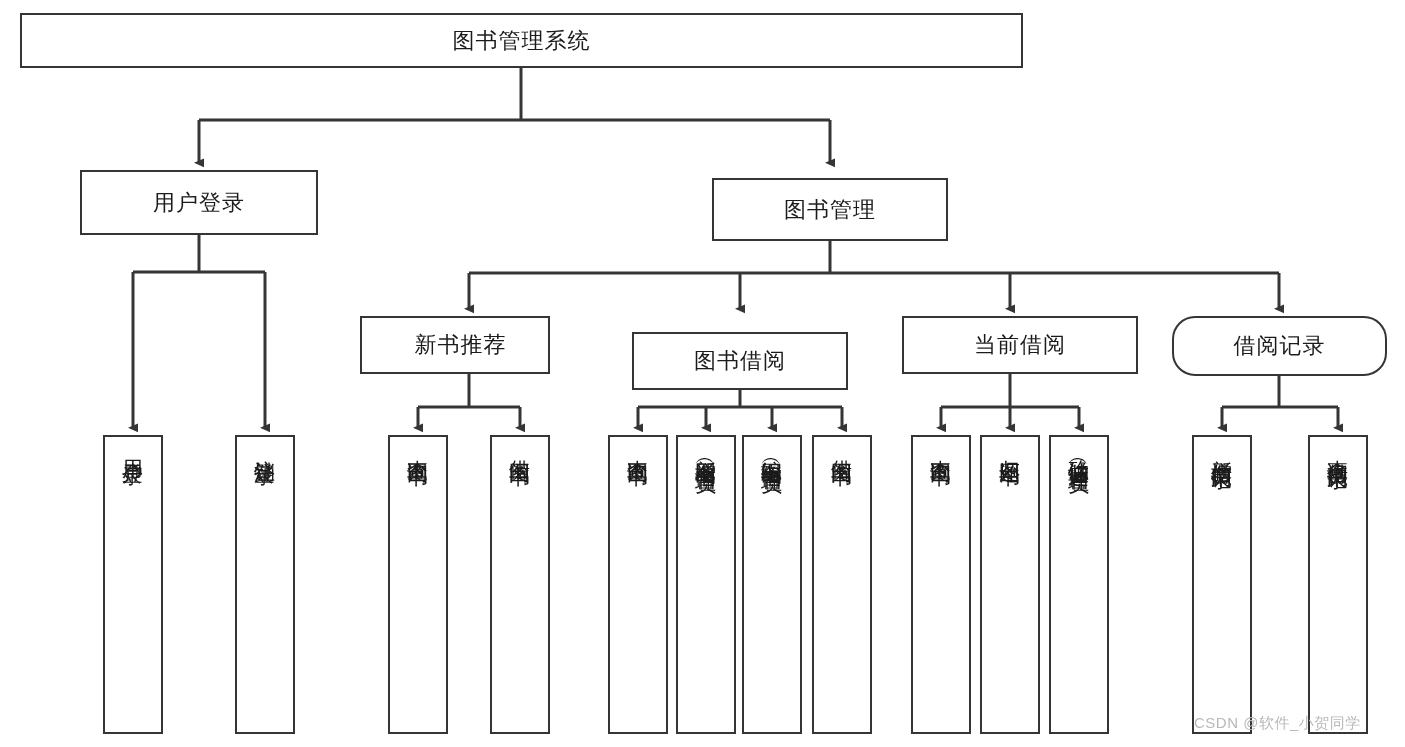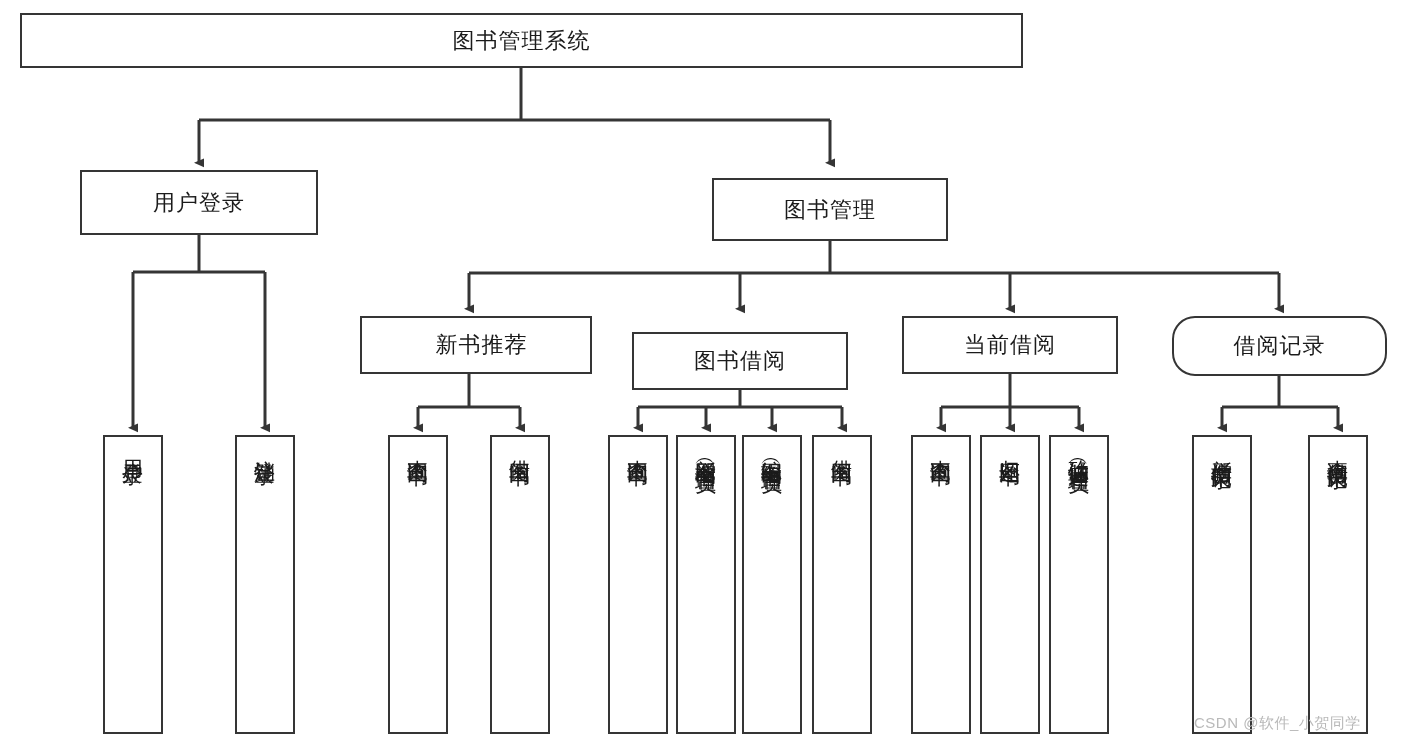--- a/index.html
+++ b/index.html
@@ -132,29 +132,29 @@
   </div>
 
   <div class="node horiz" style="left:80px; top:170px; width:238px; height:65px;">
     <span class="label">用户登录</span>
   </div>
 
   <div class="node horiz" style="left:712px; top:170px; width:236px; height:63px;margin-top:8px;">
     <span class="label">图书管理</span>
   </div>
 
-  <div class="node horiz" style="left:360px; top:316px; width:232px; height:58px;padding-left:11px;">
+  <div class="node horiz" style="left:360px; top:316px; width:190px; height:58px;padding-left:11px;">
     <span class="label">新书推荐</span>
   </div>
 
   <div class="node horiz" style="left:632px; top:332px; width:216px; height:58px;">
     <span class="label">图书借阅</span>
   </div>
 
-  <div class="node horiz" style="left:902px; top:316px; width:216px; height:58px;">
+  <div class="node horiz" style="left:902px; top:316px; width:236px; height:58px;">
     <span class="label">当前借阅</span>
   </div>
 
   <div class="node horiz" style="left:1172px; top:316px; width:215px; height:60px;border-radius:23px;">
     <span class="label">借阅记录</span>
   </div>
 
   <div class="node vert" style="left:103px; top:435px; width:60px; height:299px;">
     <span class="label">用户登录</span>
   </div>

